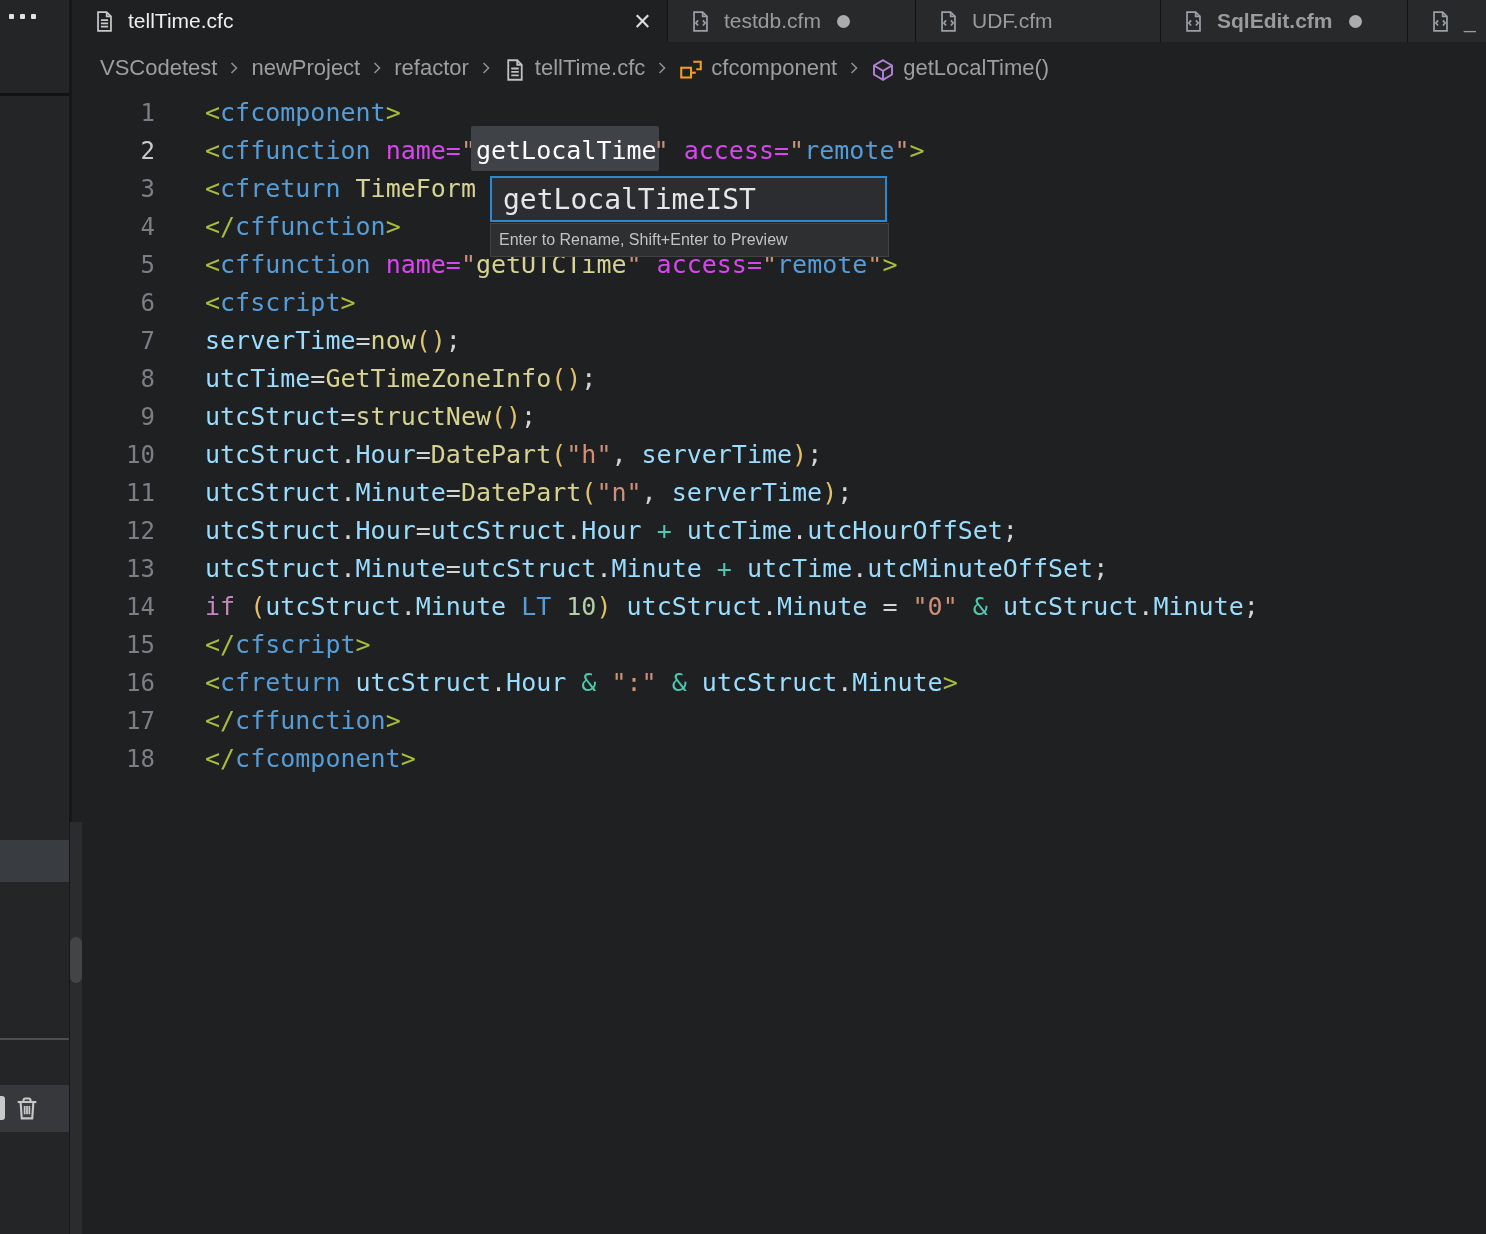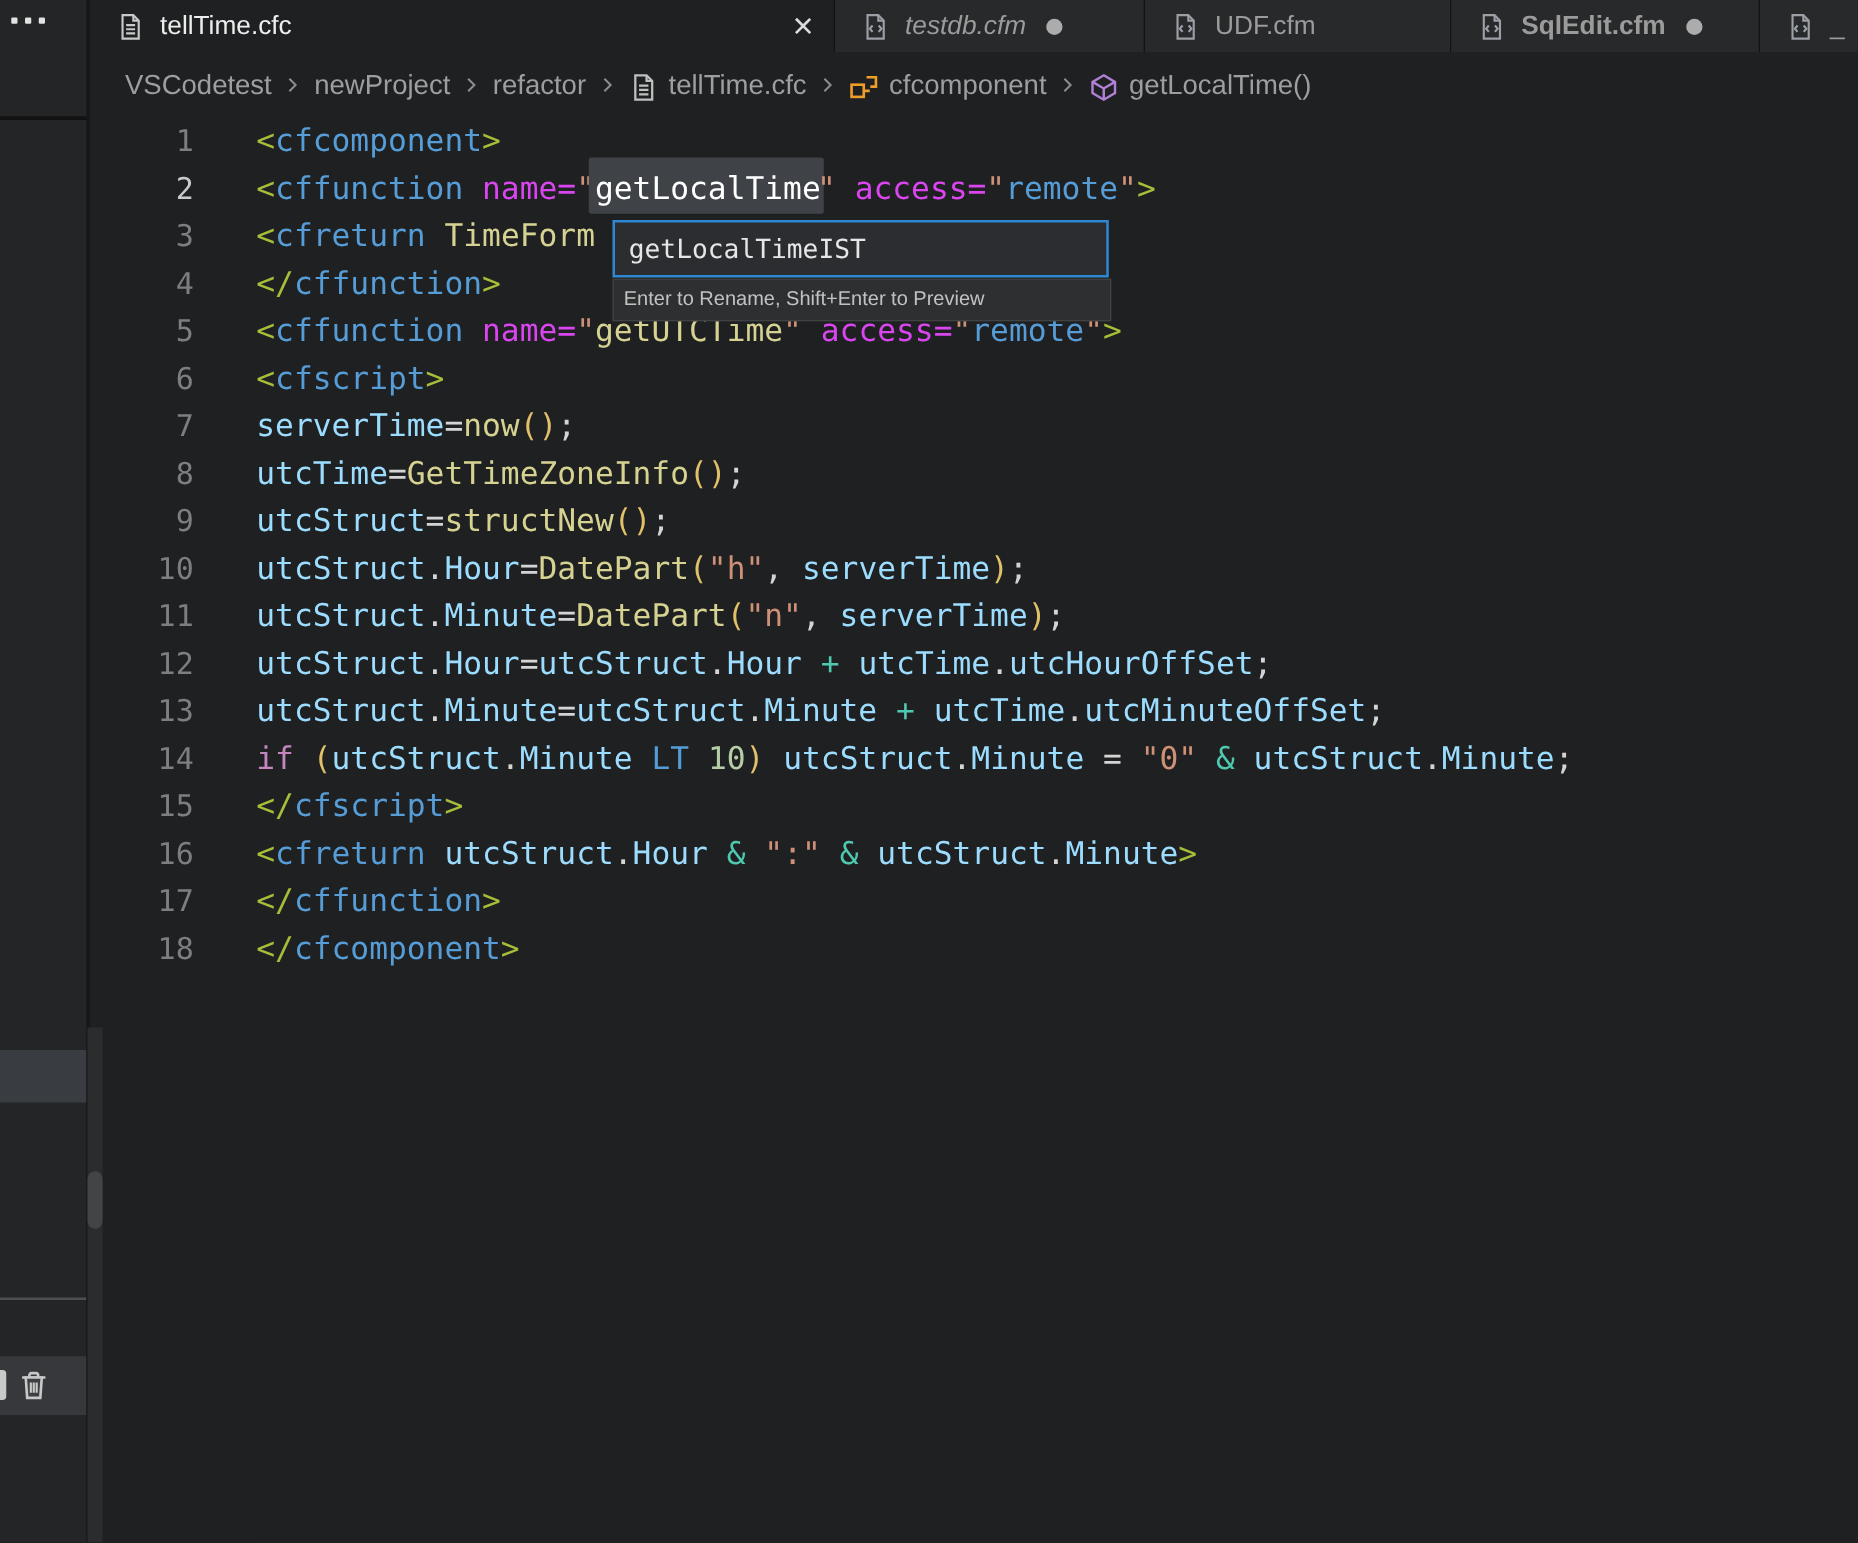--- a/index.html
+++ b/index.html
@@ -26,21 +26,21 @@
 
   
   .tabbar { position:absolute; left:0; top:0; width:1414px; height:42px; background:#1A1B1C; display:flex; }
   .tab { height:42px; display:flex; align-items:center; border-right:1px solid #121314; background:#28292B; color:#9B9B9B; font-size:21px; flex:none; overflow:hidden; cursor:pointer; }
   .tab.active { background:#1F2021; color:#EDEDED; }
   .tab .ficon { flex:none; margin-left:21px; margin-right:12px; width:23px; height:27px; }
   .tab .title { white-space:nowrap; }
   .tab .desc { color:#7F8080; margin-left:14px; white-space:nowrap; }
   .tab .close { margin-left:auto; margin-right:16px; color:#DCDCDC; font-size:29px; line-height:20px; cursor:pointer; }
   .dot { width:13px; height:13px; border-radius:50%; background:#ACACAC; margin-left:16px; flex:none; }
-  .t1 { width:596px; } .t2 { width:248px;font-style:italic; } .t3 { width:245px; } .t4 { width:247px;font-weight:bold; } .t5 { width:90px; }
+  .t1 { width:596px; } .t2 { width:248px; } .t3 { width:245px; } .t4 { width:247px;font-weight:bold; } .t5 { width:90px; }
 
   
   .breadcrumbs { position:absolute; left:0; top:42px; width:1414px; height:52px; background:#1F2021; display:flex; align-items:center; padding-left:28px; color:#9D9EA0; font-size:22px; }
   .crumb { white-space:nowrap; cursor:pointer; }
   .bc-sep { margin:0 9px; flex:none; width:16px; height:16px; }
   .bc-icon { flex:none; width:24px; height:24px; margin-right:8px; position:relative; top:2px; }
 
   
   .code { position:absolute; left:0; top:94px; width:1414px; height:1140px; font-family:"DejaVu Sans Mono","Liberation Mono",monospace; font-size:25px; line-height:38px; }
   .line { display:flex; height:38px; white-space:pre; }
@@ -56,21 +56,21 @@
   .tk-hl  { color:#ffffff; background:#3F4347; padding:10px 2px 6px 5px; margin:0 -5px; border-radius:2px; }
   .tk-kw  { color:#C586C0; }
   .tk-cmp { color:#569CD6; }
   .tk-v   { color:#9CDCFE; }
   .tk-num { color:#B5CEA8; }
   .tk-op  { color:#4EC9B0; }
   .tk-par { color:#E2C06A; }
   .tk-pl  { color:#D4D4D4; }
 
   
-  .rn-input { position:absolute; left:490px; top:176px; width:397px; height:46px; background:#2B2D30; border:2px solid #2F86D1; z-index:6; color:#E6E6E6; font-family:"DejaVu Sans Mono","Liberation Mono",monospace; font-size:21px; padding:0 8px 0 11px; outline:none; }
+  .rn-input { position:absolute; left:490px; top:176px; width:397px; height:46px; background:#2B2D30; border:2px solid #2F86D1; z-index:6; color:#E6E6E6; font-family:"DejaVu Sans Mono","Liberation Mono",monospace; font-size:28px; padding:0 8px 0 11px; outline:none; }
   .rn-hint { position:absolute; left:490px; top:223px; width:399px; height:34px; background:#2E2F31; border:1px solid #414243; z-index:6; color:#C2C2C2; font-size:16px; display:flex; align-items:center; padding-left:8px; white-space:nowrap; }
 </style>
 </head>
 <body>
 
 <div class="sidebar">
   <div class="more-btn">
     <i></i>
       <i></i>
       <i></i>

